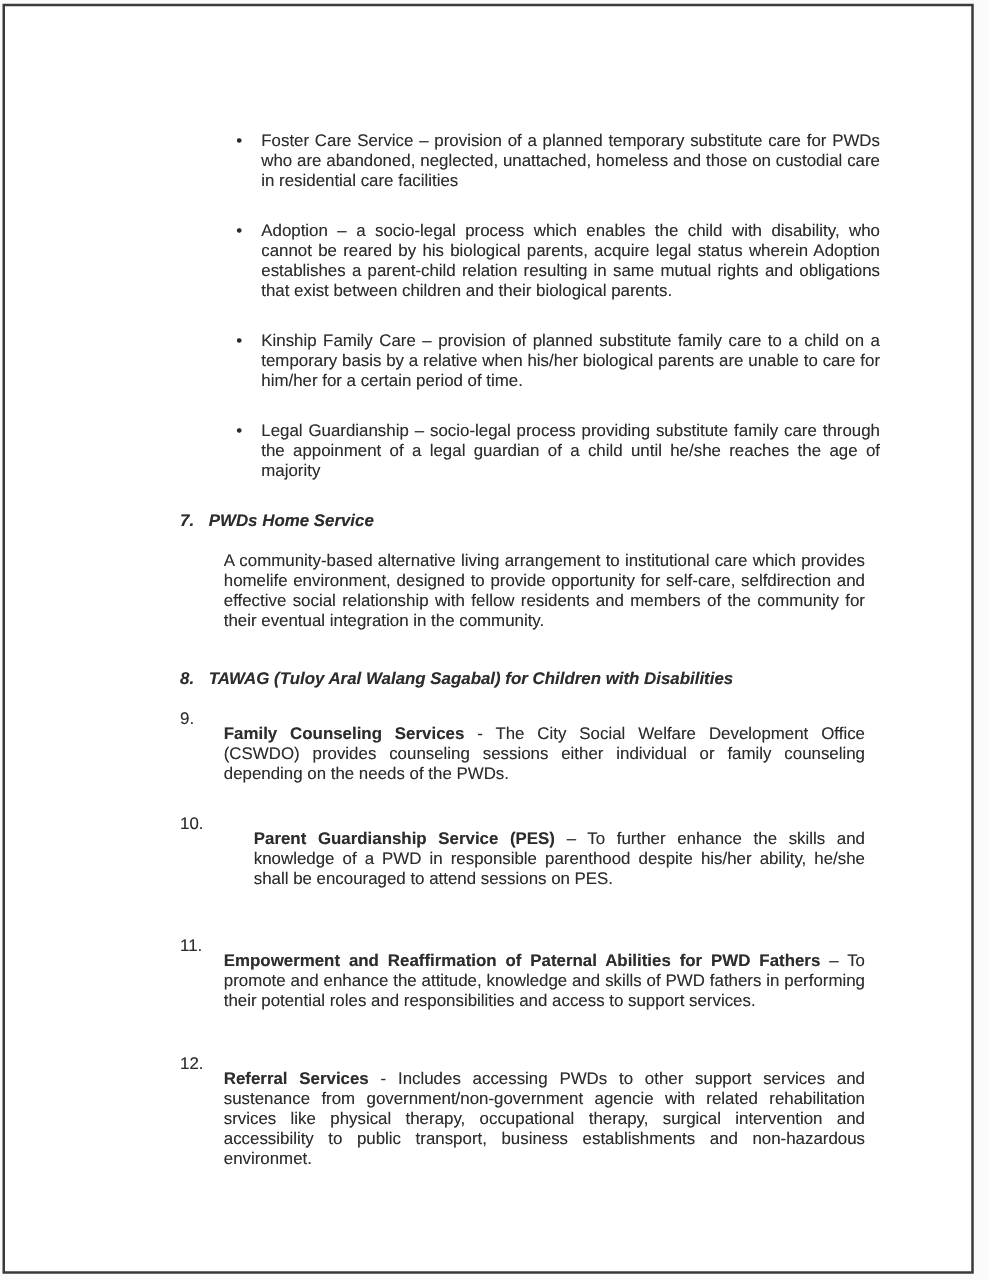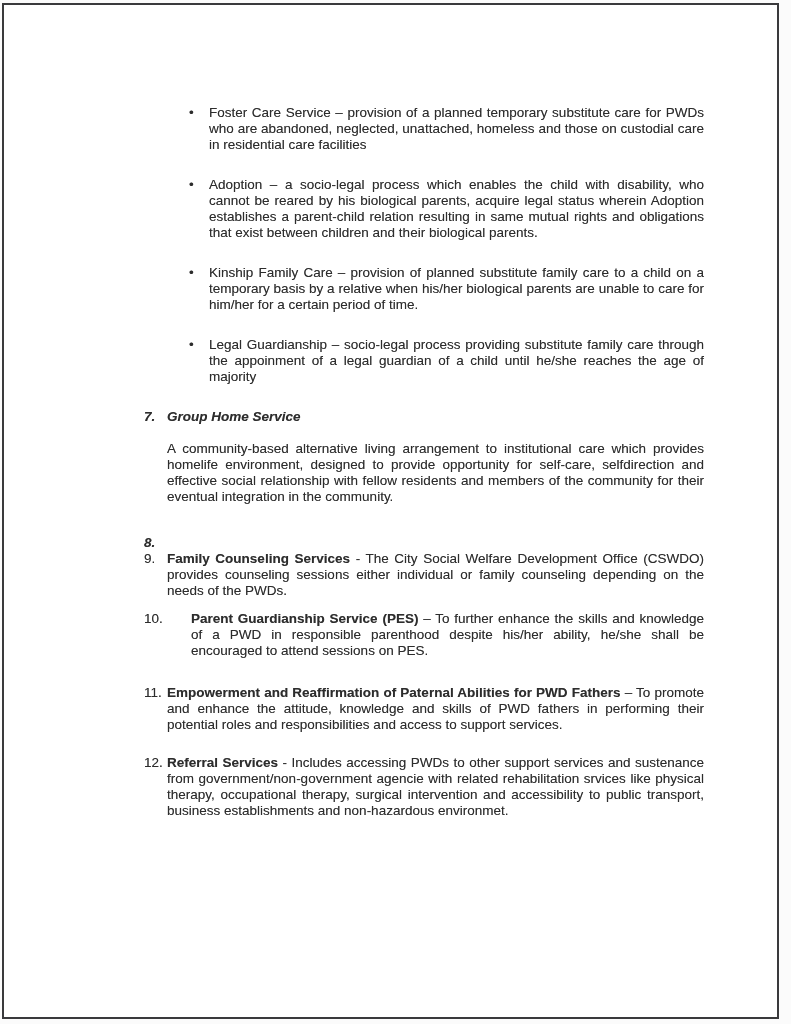--- a/index.html
+++ b/index.html
@@ -61,21 +61,21 @@
     font-style: italic;
   }
   .item-title {
     font-weight: bold;
     font-style: italic;
     font-size: 13.5px;
     line-height: 16px;
     margin: 0;
   }
   .item-body, .item-para {
-    margin: 0;
+    margin: 12px;
     text-align: justify;
     text-align-last: left;
   }
   .item-title-inline {
     font-weight: bold;
   }
   
   .mb-12 { margin-bottom: 12px; }
   .mb-16 { margin-bottom: 16px; }
   .mb-18 { margin-bottom: 18px; }
@@ -106,28 +106,29 @@
     </div>
 
     <div class="bullet-item mb-24">
       <span class="bullet-marker">•</span>
       <span class="bullet-text">Legal Guardianship – socio-legal process providing substitute family care through the appoinment of a legal guardian of a child until he/she reaches the age of majority</span>
     </div>
 
     <div class="numbered-item">
       <span class="item-number bi">7.</span>
       <div>
-        <h3 class="item-title mb-16">Group Home Service</h3>
+        <h3 class="item-title mb-16">PWDs Home Service</h3>
         <p class="item-body mb-30">A community-based alternative living arrangement to institutional care which provides homelife environment, designed to provide opportunity for self-care, selfdirection and effective social relationship with fellow residents and members of the community for their eventual integration in the community.</p>
       </div>
     </div>
 
     <div class="numbered-item">
       <span class="item-number bi">8.</span>
       <div>
+        <h3 class="item-title mb-16">TAWAG (Tuloy Aral Walang Sagabal) for Children with Disabilities</h3>
       </div>
     </div>
 
     <div class="numbered-item mb-12">
       <span class="item-number">9.</span>
       <p class="item-para"><b class="item-title-inline">Family Counseling Services</b><span> - </span><span>The City Social Welfare Development Office (CSWDO) provides counseling sessions either individual or family counseling depending on the needs of the PWDs.</span></p>
     </div>
 
     <div class="numbered-item mb-26">
       <span class="item-number">10.</span>

